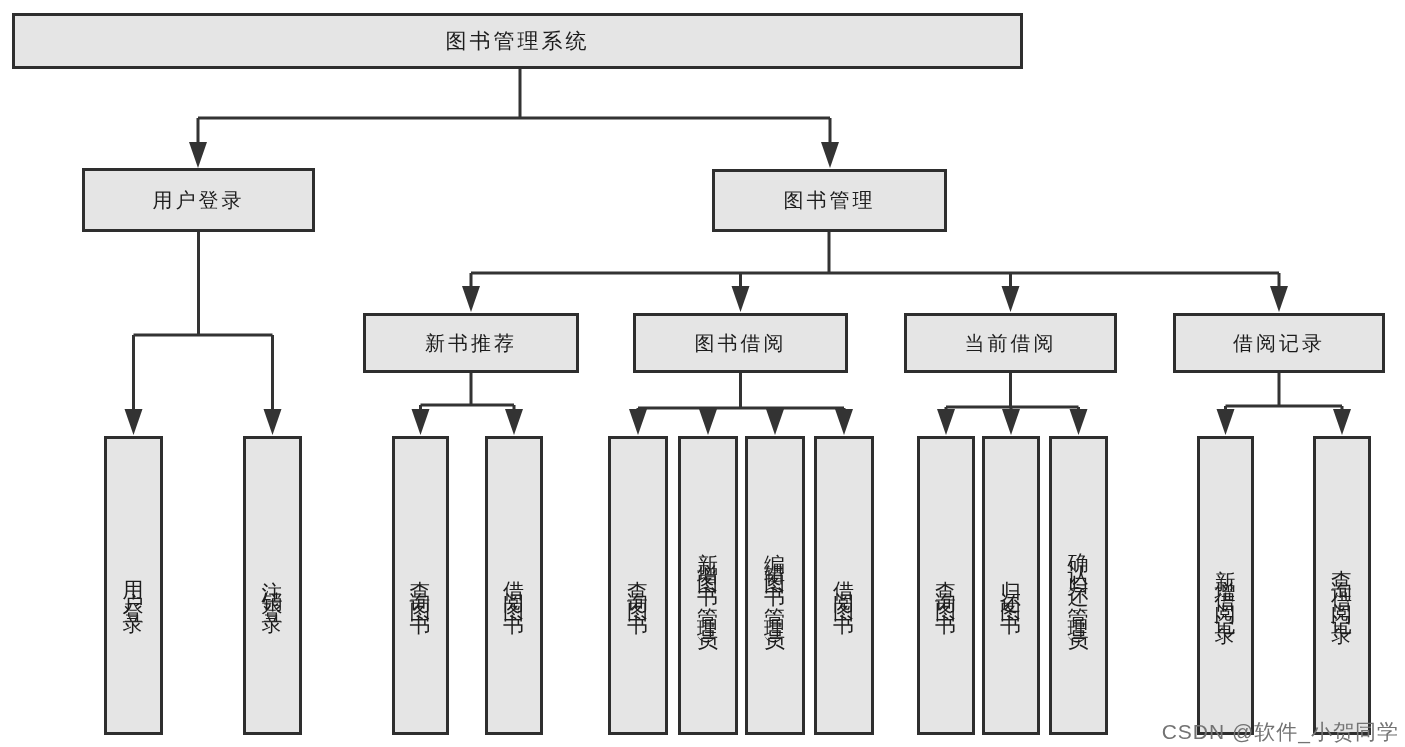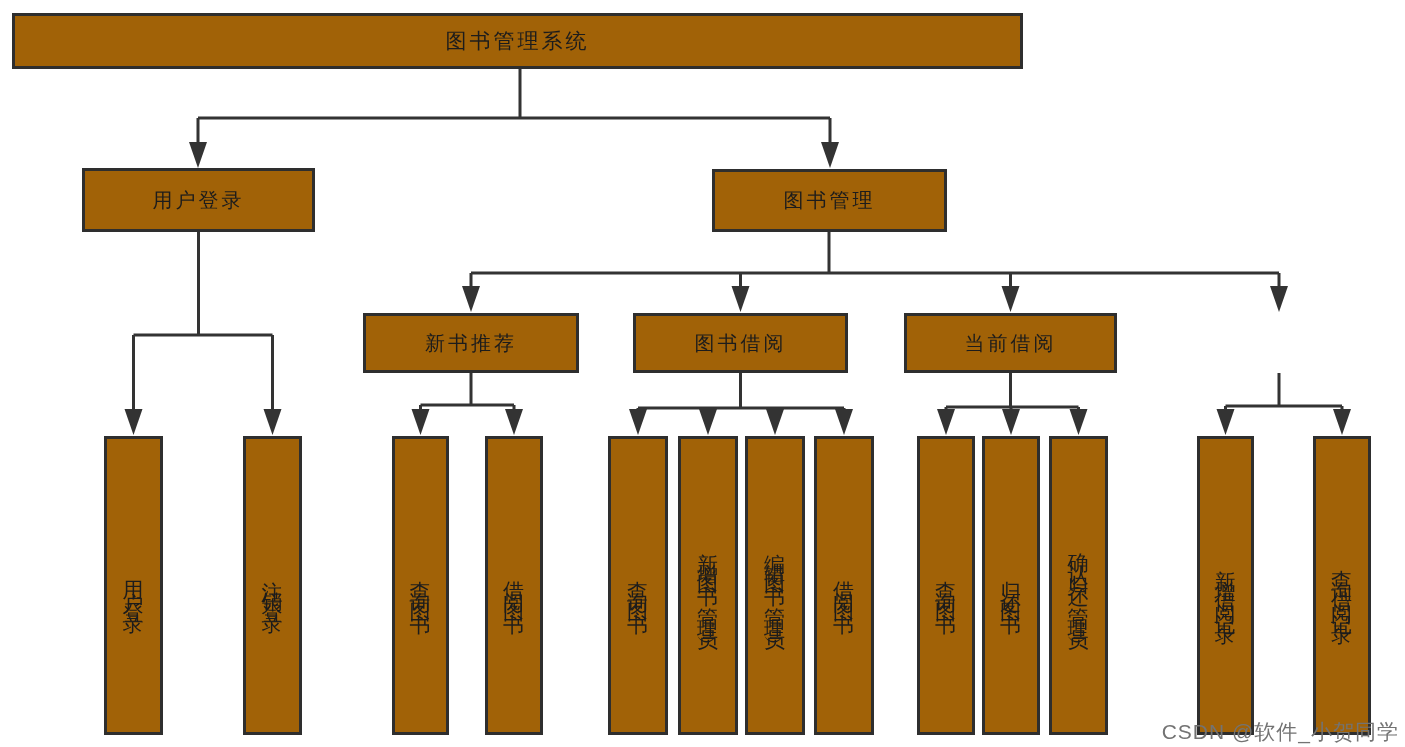--- a/index.html
+++ b/index.html
@@ -4,21 +4,21 @@
 <style>
   html,body { margin:0; padding:0; background:#ffffff; }
   #stage {
     position:relative; width:1405px; height:747px; background:#ffffff;
     font-family:"Liberation Sans","DejaVu Sans",sans-serif;
     overflow:hidden;
   }
   #wires { position:absolute; left:0; top:0; width:1405px; height:747px; }
   .node {
     position:absolute; box-sizing:border-box;
-    border:3px solid #2e2e2e; background:#a16207;
+    border:3px solid #2e2e2e; background:#e5e5e5;
     display:flex; align-items:center; justify-content:center;
     color:#1c1c1c;
   }
   .hnode span { font-size:20px; letter-spacing:3px; white-space:nowrap; }
   .root span { font-size:21px; }
   .col { top:436px; height:299px; }
   .col .vtext {
     writing-mode:vertical-lr; font-size:21px; letter-spacing:11px;
     line-height:1; white-space:nowrap; color:#1c1c1c;
   }
@@ -85,20 +85,23 @@
 
   <div class="node hnode" style="left:712px; top:169px; width:235px; height:63px;">
     <span>图书管理</span>
   </div>
   <div class="node hnode" style="left:633px; top:313px; width:215px; height:60px;">
     <span>图书借阅</span>
   </div>
   <div class="node hnode" style="left:904px; top:313px; width:213px; height:60px;">
     <span>当前借阅</span>
   </div>
+  <div class="node hnode" style="left:1173px; top:313px; width:212px; height:60px;">
+    <span>借阅记录</span>
+  </div>
 
   <div class="node col" style="left:104px; width:59px;">
     <span class="vtext">用户登录</span>
   </div>
   <div class="node col" style="left:243px; width:59px;">
     <span class="vtext">注销登录</span>
   </div>
 
   <div class="node col" style="left:392px; width:57px;">
     <span class="vtext">查询图书</span>

